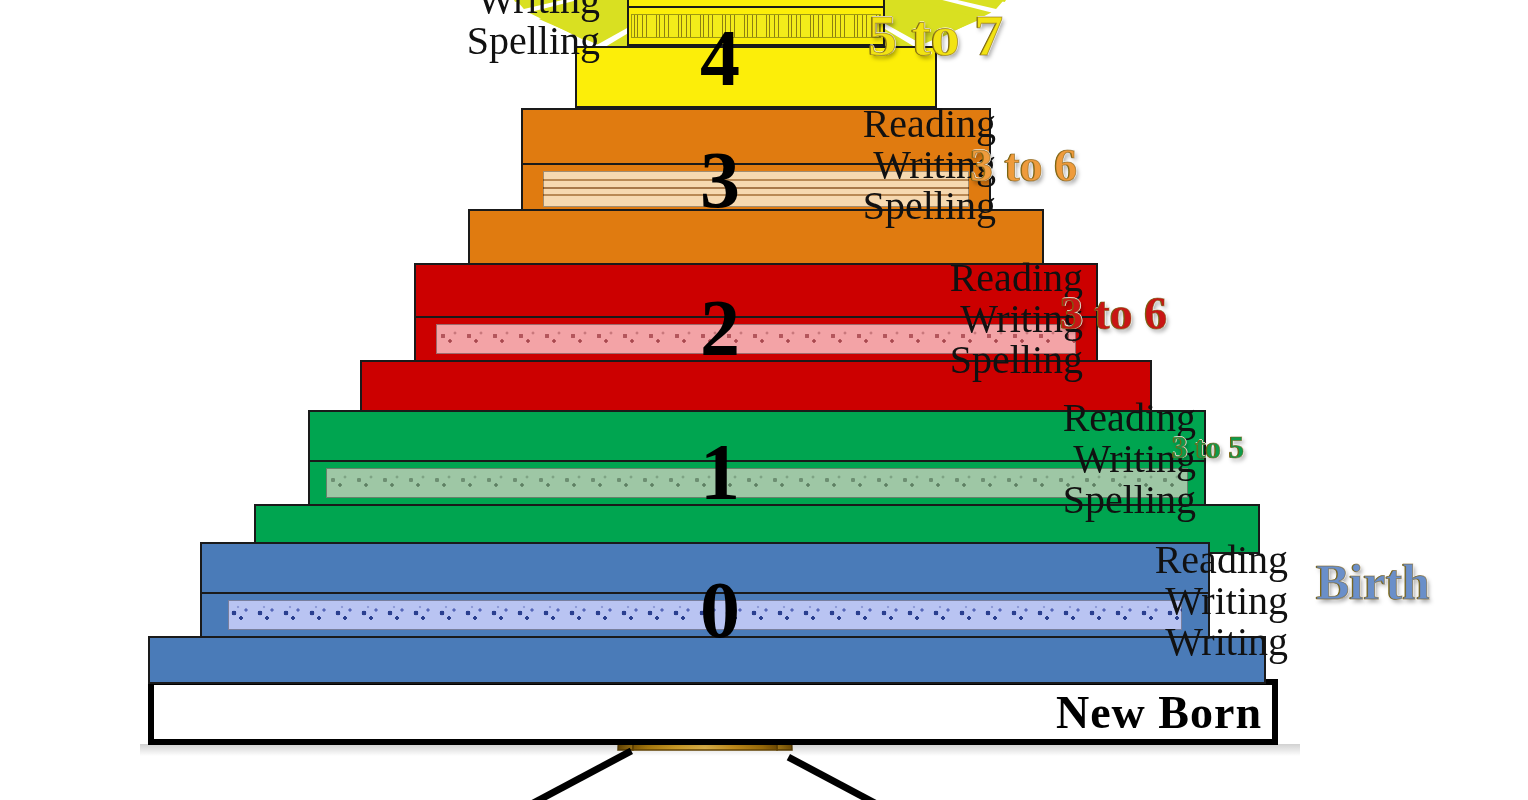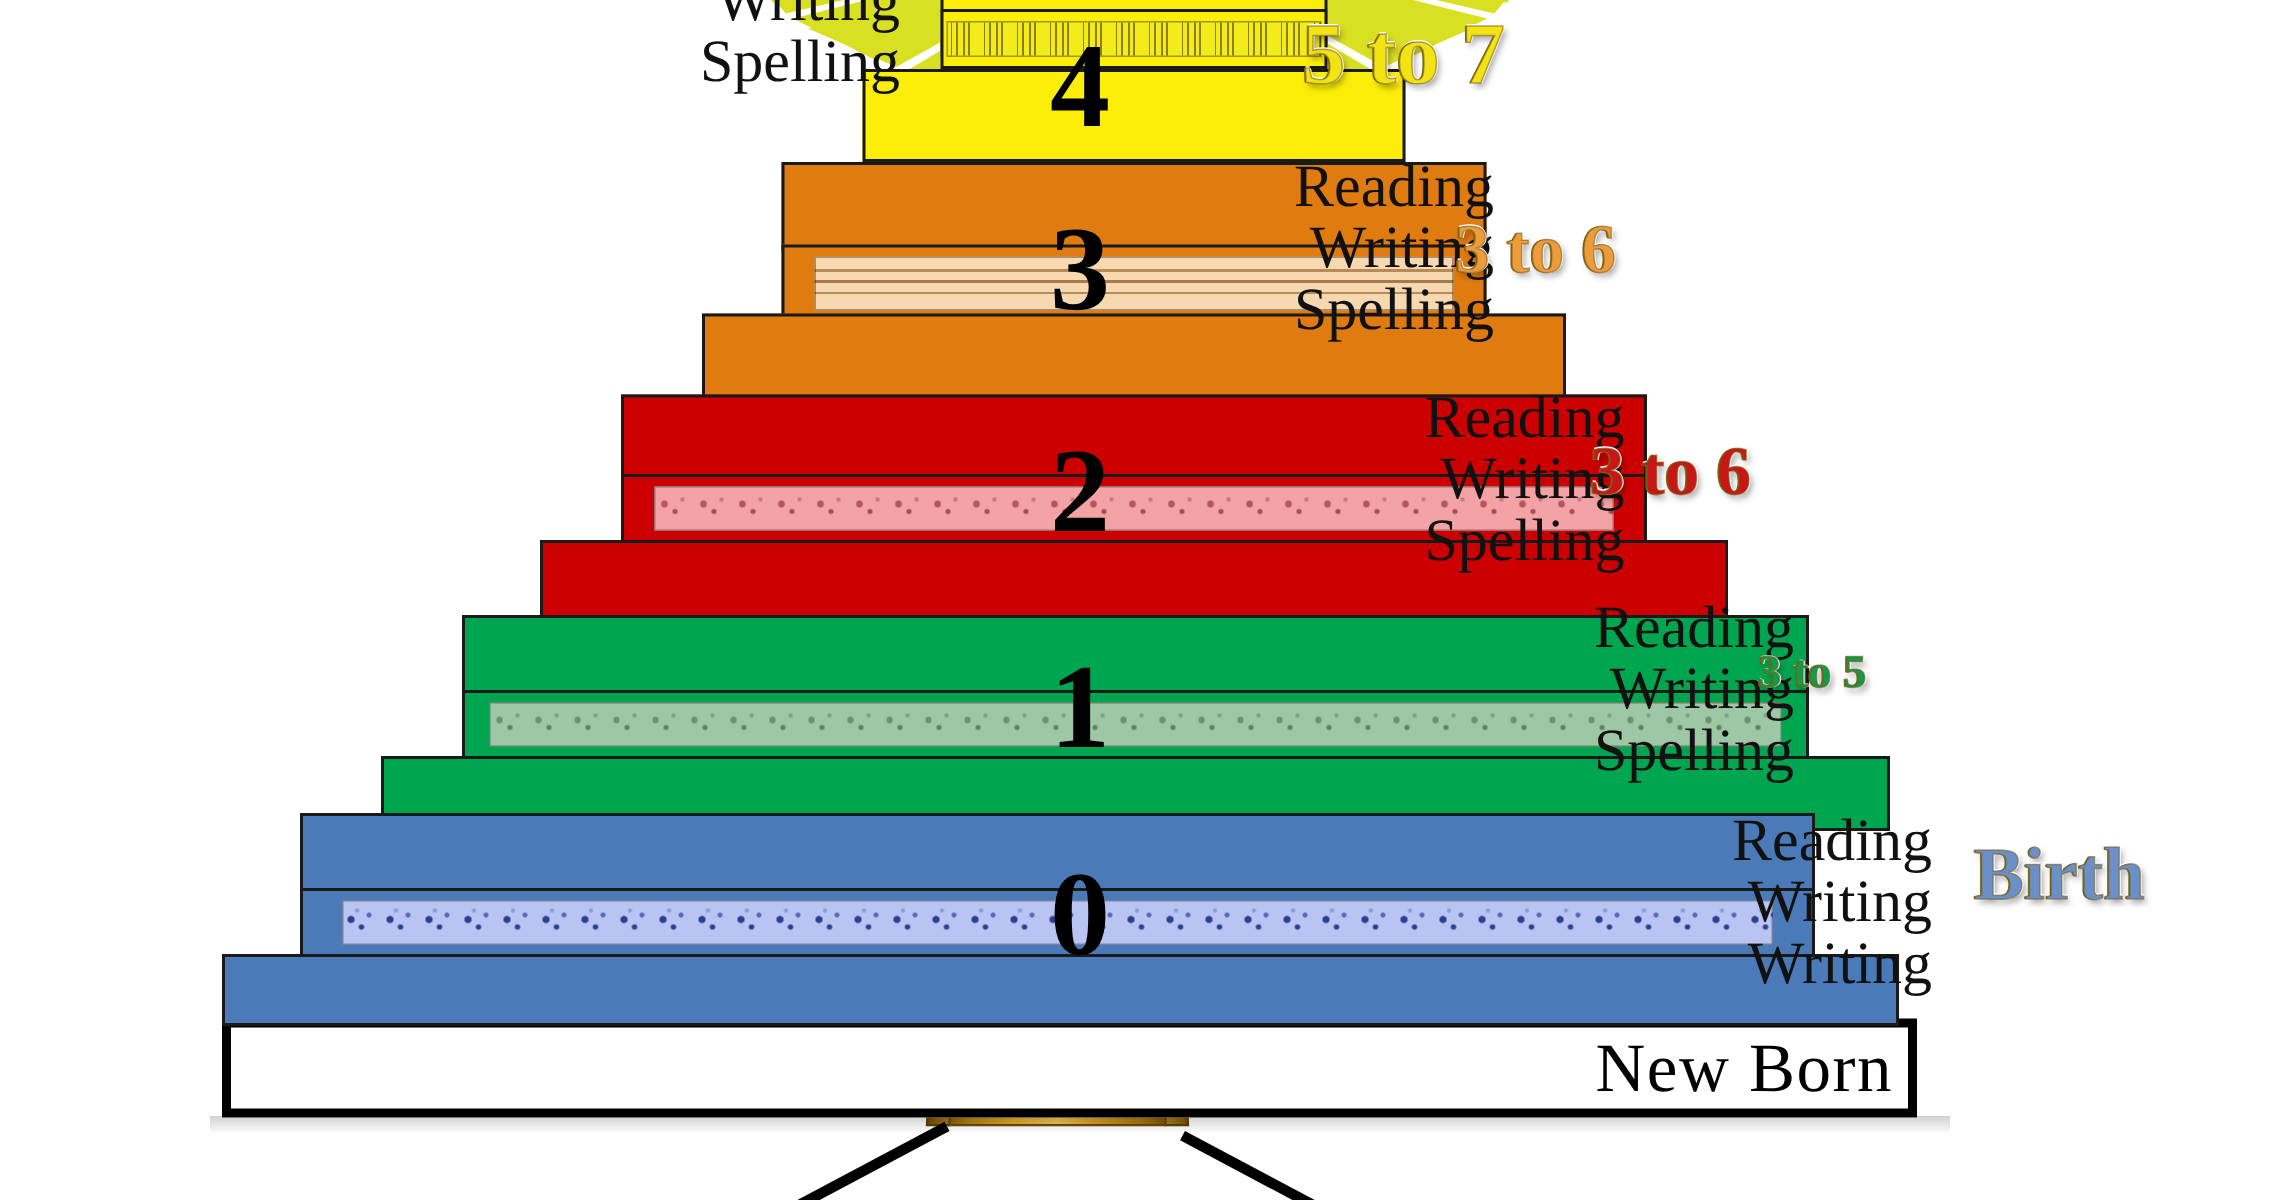--- a/index.html
+++ b/index.html
@@ -116,21 +116,21 @@
     background:#ffffff;
     border:6px solid #000000;
     z-index:20;
   }
   #basebar .nb{
     position:absolute;
     right:10px;
     top:50%;
     transform:translateY(-50%);
     font-family:"Liberation Serif", serif;
-    font-weight:normal;
+    font-weight:bold;
     color:#000;
     letter-spacing:1px;
   }
   #baseshadow{
     position:absolute;
     background:linear-gradient(to bottom, rgba(0,0,0,.18), rgba(0,0,0,0));
     z-index:5;
   }
   .leg{
     position:absolute;

